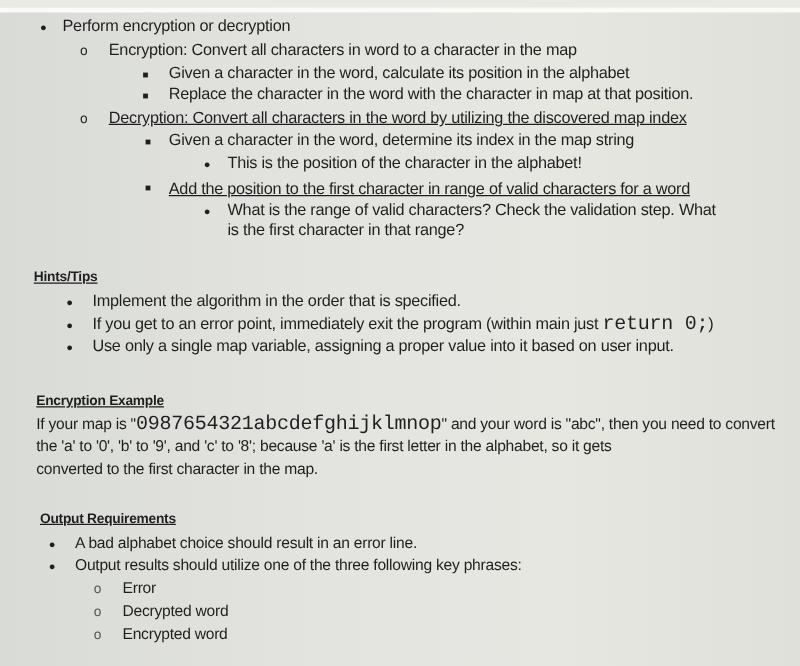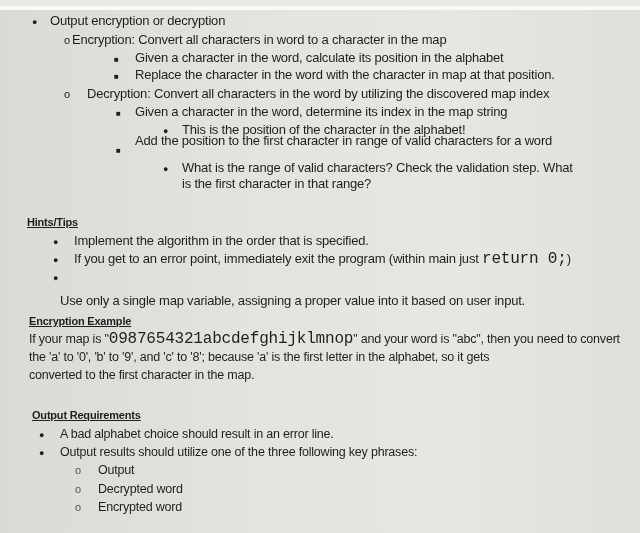--- a/index.html
+++ b/index.html
@@ -27,71 +27,71 @@
     .mono { font-family: "Liberation Mono", monospace; font-size: 16px; }
     .small { font-size: 12.5px; }
   </style>
 </head>
 <body>
 
 <div class="topstrip"></div>
 <div class="topline"></div>
 
 <span class="bullet dot" style="left:32px;top:13px;"></span>
-<span class="line" style="left:50px;top:13px;">Output encryption or decryption</span>
+<span class="line" style="left:50px;top:13px;">Perform encryption or decryption</span>
 
 <span class="bullet circ" style="left:64px;top:32px;"></span>
-<span class="line" style="left:72px;top:32px;">Encryption: Convert all characters in word to a character in the map</span>
+<span class="line" style="left:87px;top:32px;">Encryption: Convert all characters in word to a character in the map</span>
 
 <span class="bullet sq" style="left:114px;top:50px;"></span>
 <span class="line" style="left:135px;top:50px;text-align:right;">Given a character in the word, calculate its position in the alphabet</span>
 
 <span class="bullet sq" style="left:114px;top:67px;"></span>
 <span class="line" style="left:135px;top:67px;">Replace the character in the word with the character in map at that position.</span>
 
 <span class="bullet circ" style="left:64px;top:86px;"></span>
-<span class="line" style="left:87px;top:86px;">Decryption: Convert all characters in the word by utilizing the discovered map index</span>
+<span class="line" style="left:87px;top:86px;text-decoration:underline;">Decryption: Convert all characters in the word by utilizing the discovered map index</span>
 
 <span class="bullet sq" style="left:116px;top:104px;"></span>
 <span class="line" style="left:135px;top:104px;">Given a character in the word, determine its index in the map string</span>
 
 <span class="bullet dot" style="left:163px;top:122px;"></span>
 <span class="line" style="left:182px;top:122px;">This is the position of the character in the alphabet!</span>
 
 <span class="bullet sq" style="left:116px;top:141px;"></span>
-<span class="line" style="left:135px;top:133px;">Add the position to the first character in range of valid characters for a word</span>
+<span class="line" style="left:135px;top:143px;text-decoration:underline;">Add the position to the first character in range of valid characters for a word</span>
 
 <span class="bullet dot" style="left:163px;top:160px;"></span>
 <span class="line" style="left:182px;top:160px;">What is the range of valid characters? Check the validation step. What</span>
 <span class="line" style="left:182px;top:176px;">is the first character in that range?</span>
 
 <span class="line heading" style="left:27px;top:214px;">Hints/Tips</span>
 
 <span class="bullet dot" style="left:53px;top:233px;"></span>
 <span class="line" style="left:74px;top:233px;">Implement the algorithm in the order that is specified.</span>
 
 <span class="bullet dot" style="left:53px;top:251px;"></span>
 <span class="line" style="left:74px;top:251px;"><span>If you get to an error point, immediately exit the program (within main just </span><span class="mono">return 0;</span><span>)</span></span>
 
 <span class="bullet dot" style="left:53px;top:269px;"></span>
-<span class="line" style="left:60px;top:269px;margin-top:24px;">Use only a single map variable, assigning a proper value into it based on user input.</span>
+<span class="line" style="left:74px;top:269px;">Use only a single map variable, assigning a proper value into it based on user input.</span>
 
 <span class="line heading" style="left:29px;top:313px;">Encryption Example</span>
 <span class="line small" style="left:29px;top:331px;"><span>If your map is "</span><span class="mono">0987654321abcdefghijklmnop</span><span>" and your word is "abc", then you need to convert</span></span>
 <span class="line small" style="left:29px;top:349px;">the 'a' to '0', 'b' to '9', and 'c' to '8'; because 'a' is the first letter in the alphabet, so it gets</span>
 <span class="line small" style="left:29px;top:367px;">converted to the first character in the map.</span>
 
 <span class="line heading" style="left:32px;top:407px;">Output Requirements</span>
 
 <span class="bullet dot" style="left:39px;top:426px;"></span>
 <span class="line small" style="left:60px;top:426px;">A bad alphabet choice should result in an error line.</span>
 
 <span class="bullet dot" style="left:39px;top:444px;"></span>
 <span class="line small" style="left:60px;top:444px;">Output results should utilize one of the three following key phrases:</span>
 
 <span class="bullet circ" style="left:75px;top:462px;color:#555;"></span>
-<span class="line small" style="left:98px;top:462px;">Output</span>
+<span class="line small" style="left:98px;top:462px;">Error</span>
 
 <span class="bullet circ" style="left:75px;top:481px;color:#555;"></span>
 <span class="line small" style="left:98px;top:481px;">Decrypted word</span>
 
 <span class="bullet circ" style="left:75px;top:499px;color:#555;"></span>
 <span class="line small" style="left:98px;top:499px;">Encrypted word</span>
 
 </body></html>

